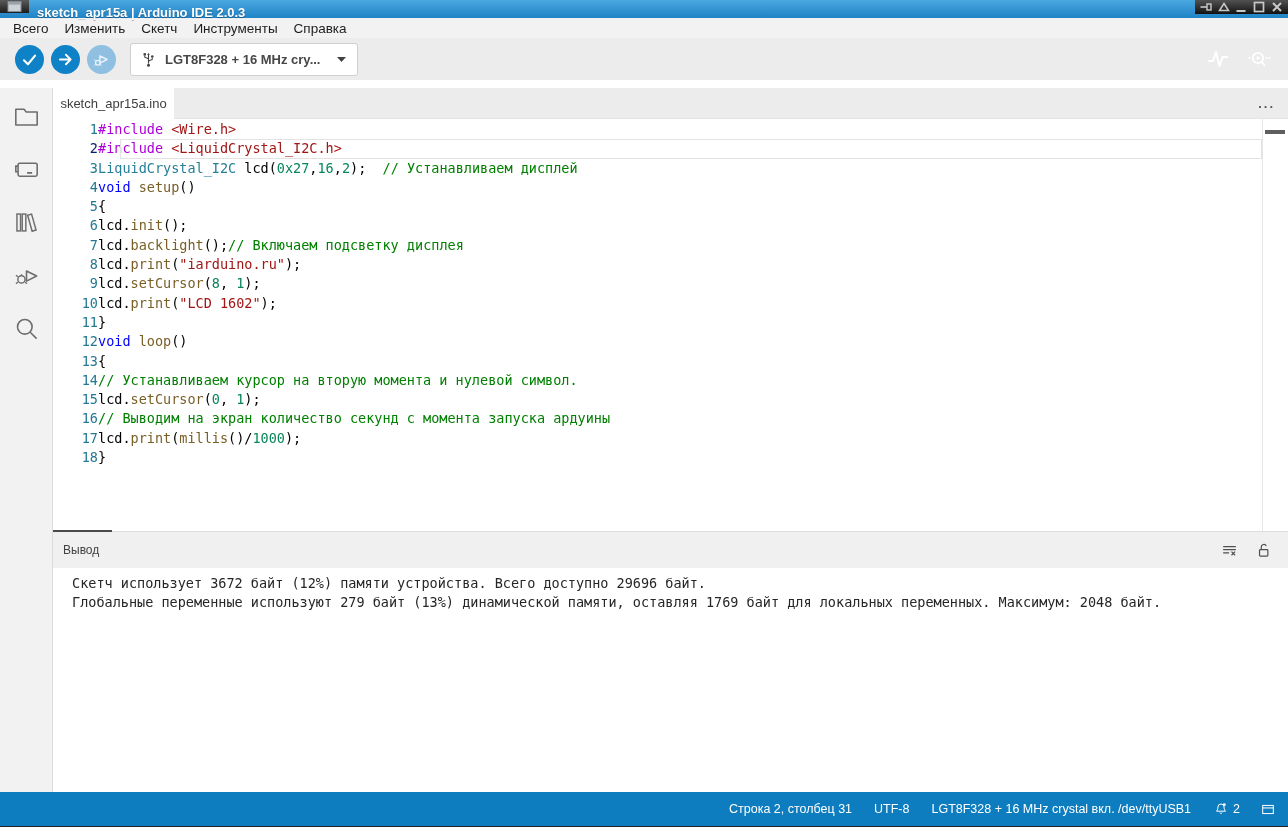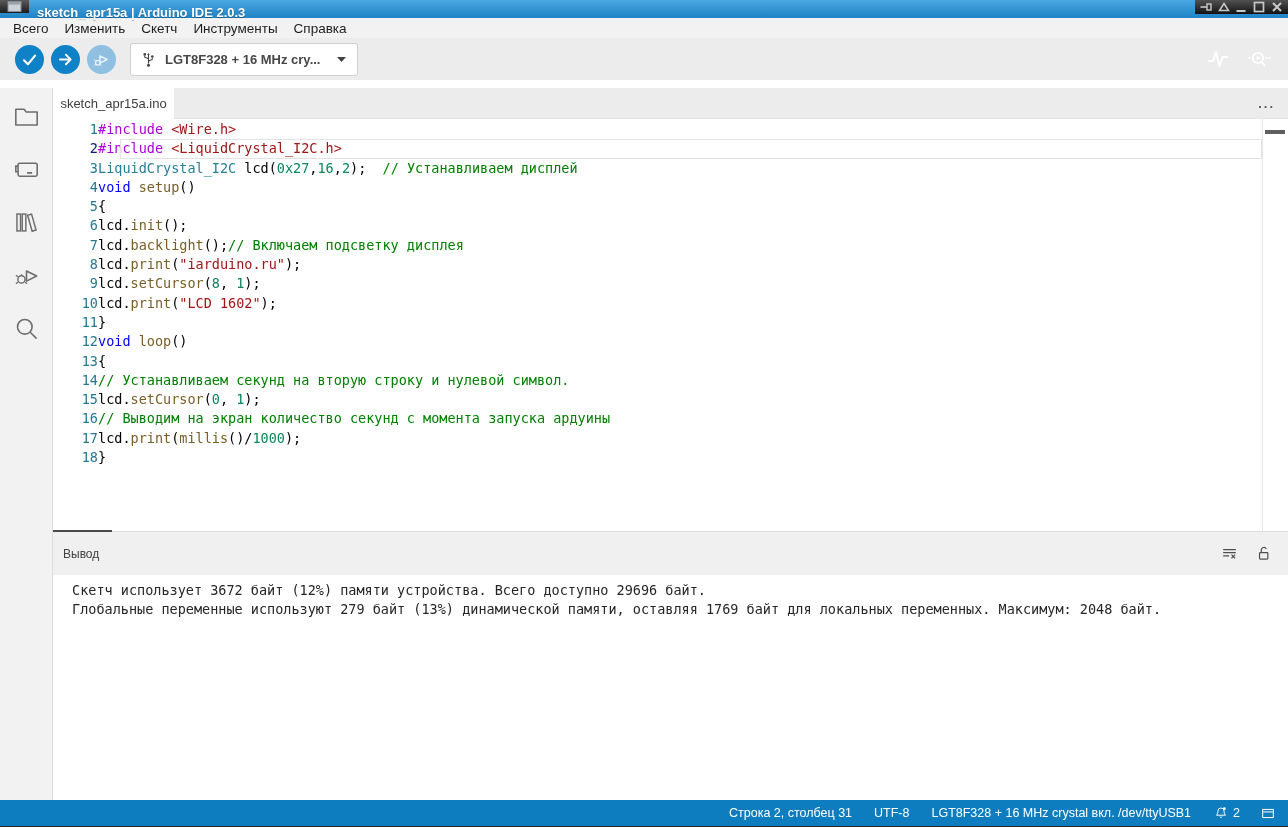--- a/index.html
+++ b/index.html
@@ -92,31 +92,31 @@
   .ruler { position: absolute; top: 0; right: 0; width: 26px; height: 100%;
     border-left: 1px solid #e7e7e7; background: #fff; }
   .ruler-mark { position: absolute; top: 11px; left: 2px; right: 3px; height: 4px;
     background: #5f5f5f; }
 
   
   .panel { flex: 1; display: flex; flex-direction: column; border-top: 1px solid #dedede;
     position: relative; min-height: 0; }
   .panel-indicator { position: absolute; top: -2px; left: 0; width: 59px; height: 2px;
     background: #4a4a4a; }
-  .panel-header { height: 43px; background: #f0f0f0; display: flex; align-items: center;
+  .panel-header { height: 36px; background: #f0f0f0; display: flex; align-items: center;
     flex: none; }
   .panel-title { margin-left: 10px; font-size: 12px; color: #424242; }
   .panel-icons { margin-left: auto; margin-right: 15px; display: flex; gap: 15px;
     align-items: center; }
   .panel-content { flex: 1; background: #fff; padding: 6px 0 0 19px;
     font-family: "DejaVu Sans Mono", monospace; font-size: 13.5px; color: #262626;
     line-height: 19.3px; white-space: pre; overflow: hidden; }
 
   
-  .statusbar { position: absolute; left: 0; right: 0; bottom: 0; height: 26px;
+  .statusbar { position: absolute; left: 0; right: 0; bottom: 0; height: 34px;
     background: #0e7dbf; display: flex; align-items: center; color: #fff;
     font-size: 12.5px; }
   .sb-right { margin-left: auto; display: flex; align-items: center;
     margin-right: 12px; }
   .sb-seg { margin-left: 22px; white-space: nowrap; }
   .sb-bell { margin-left: 22px; display: flex; align-items: center; gap: 4px; }
   .sb-panel-toggle { margin-left: 20px; display: flex; align-items: center; }
 
   svg { flex: none; }
 </style>
@@ -260,21 +260,21 @@
           <div class="code-line"><span class="ln">4</span><span class="code"><span class="tk-kw">void</span><span class="tk-pl"> </span><span class="tk-fn">setup</span><span class="tk-pl">()</span></span></div>
           <div class="code-line"><span class="ln">5</span><span class="code"><span class="tk-pl">{</span></span></div>
           <div class="code-line"><span class="ln">6</span><span class="code"><span class="tk-pl">lcd.</span><span class="tk-fn">init</span><span class="tk-pl">();</span></span></div>
           <div class="code-line"><span class="ln">7</span><span class="code"><span class="tk-pl">lcd.</span><span class="tk-fn">backlight</span><span class="tk-pl">();</span><span class="tk-com">// Включаем подсветку дисплея</span></span></div>
           <div class="code-line"><span class="ln">8</span><span class="code"><span class="tk-pl">lcd.</span><span class="tk-fn">print</span><span class="tk-pl">(</span><span class="tk-str">"iarduino.ru"</span><span class="tk-pl">);</span></span></div>
           <div class="code-line"><span class="ln">9</span><span class="code"><span class="tk-pl">lcd.</span><span class="tk-fn">setCursor</span><span class="tk-pl">(</span><span class="tk-num">8</span><span class="tk-pl">, </span><span class="tk-num">1</span><span class="tk-pl">);</span></span></div>
           <div class="code-line"><span class="ln">10</span><span class="code"><span class="tk-pl">lcd.</span><span class="tk-fn">print</span><span class="tk-pl">(</span><span class="tk-str">"LCD 1602"</span><span class="tk-pl">);</span></span></div>
           <div class="code-line"><span class="ln">11</span><span class="code"><span class="tk-pl">}</span></span></div>
           <div class="code-line"><span class="ln">12</span><span class="code"><span class="tk-kw">void</span><span class="tk-pl"> </span><span class="tk-fn">loop</span><span class="tk-pl">()</span></span></div>
           <div class="code-line"><span class="ln">13</span><span class="code"><span class="tk-pl">{</span></span></div>
-          <div class="code-line"><span class="ln">14</span><span class="code"><span class="tk-com">// Устанавливаем секунд на вторую строку и нулевой символ.</span></span></div>
+          <div class="code-line"><span class="ln">14</span><span class="code"><span class="tk-com">// Устанавливаем курсор на вторую момента и нулевой символ.</span></span></div>
           <div class="code-line"><span class="ln">15</span><span class="code"><span class="tk-pl">lcd.</span><span class="tk-fn">setCursor</span><span class="tk-pl">(</span><span class="tk-num">0</span><span class="tk-pl">, </span><span class="tk-num">1</span><span class="tk-pl">);</span></span></div>
           <div class="code-line"><span class="ln">16</span><span class="code"><span class="tk-com">// Выводим на экран количество секунд с момента запуска ардуины</span></span></div>
           <div class="code-line"><span class="ln">17</span><span class="code"><span class="tk-pl">lcd.</span><span class="tk-fn">print</span><span class="tk-pl">(</span><span class="tk-fn">millis</span><span class="tk-pl">()/</span><span class="tk-num">1000</span><span class="tk-pl">);</span></span></div>
           <div class="code-line"><span class="ln">18</span><span class="code"><span class="tk-pl">}</span></span></div>
         </div>
       <div class="ruler">
         <div class="ruler-mark"></div>
       </div>
     </div>
 

